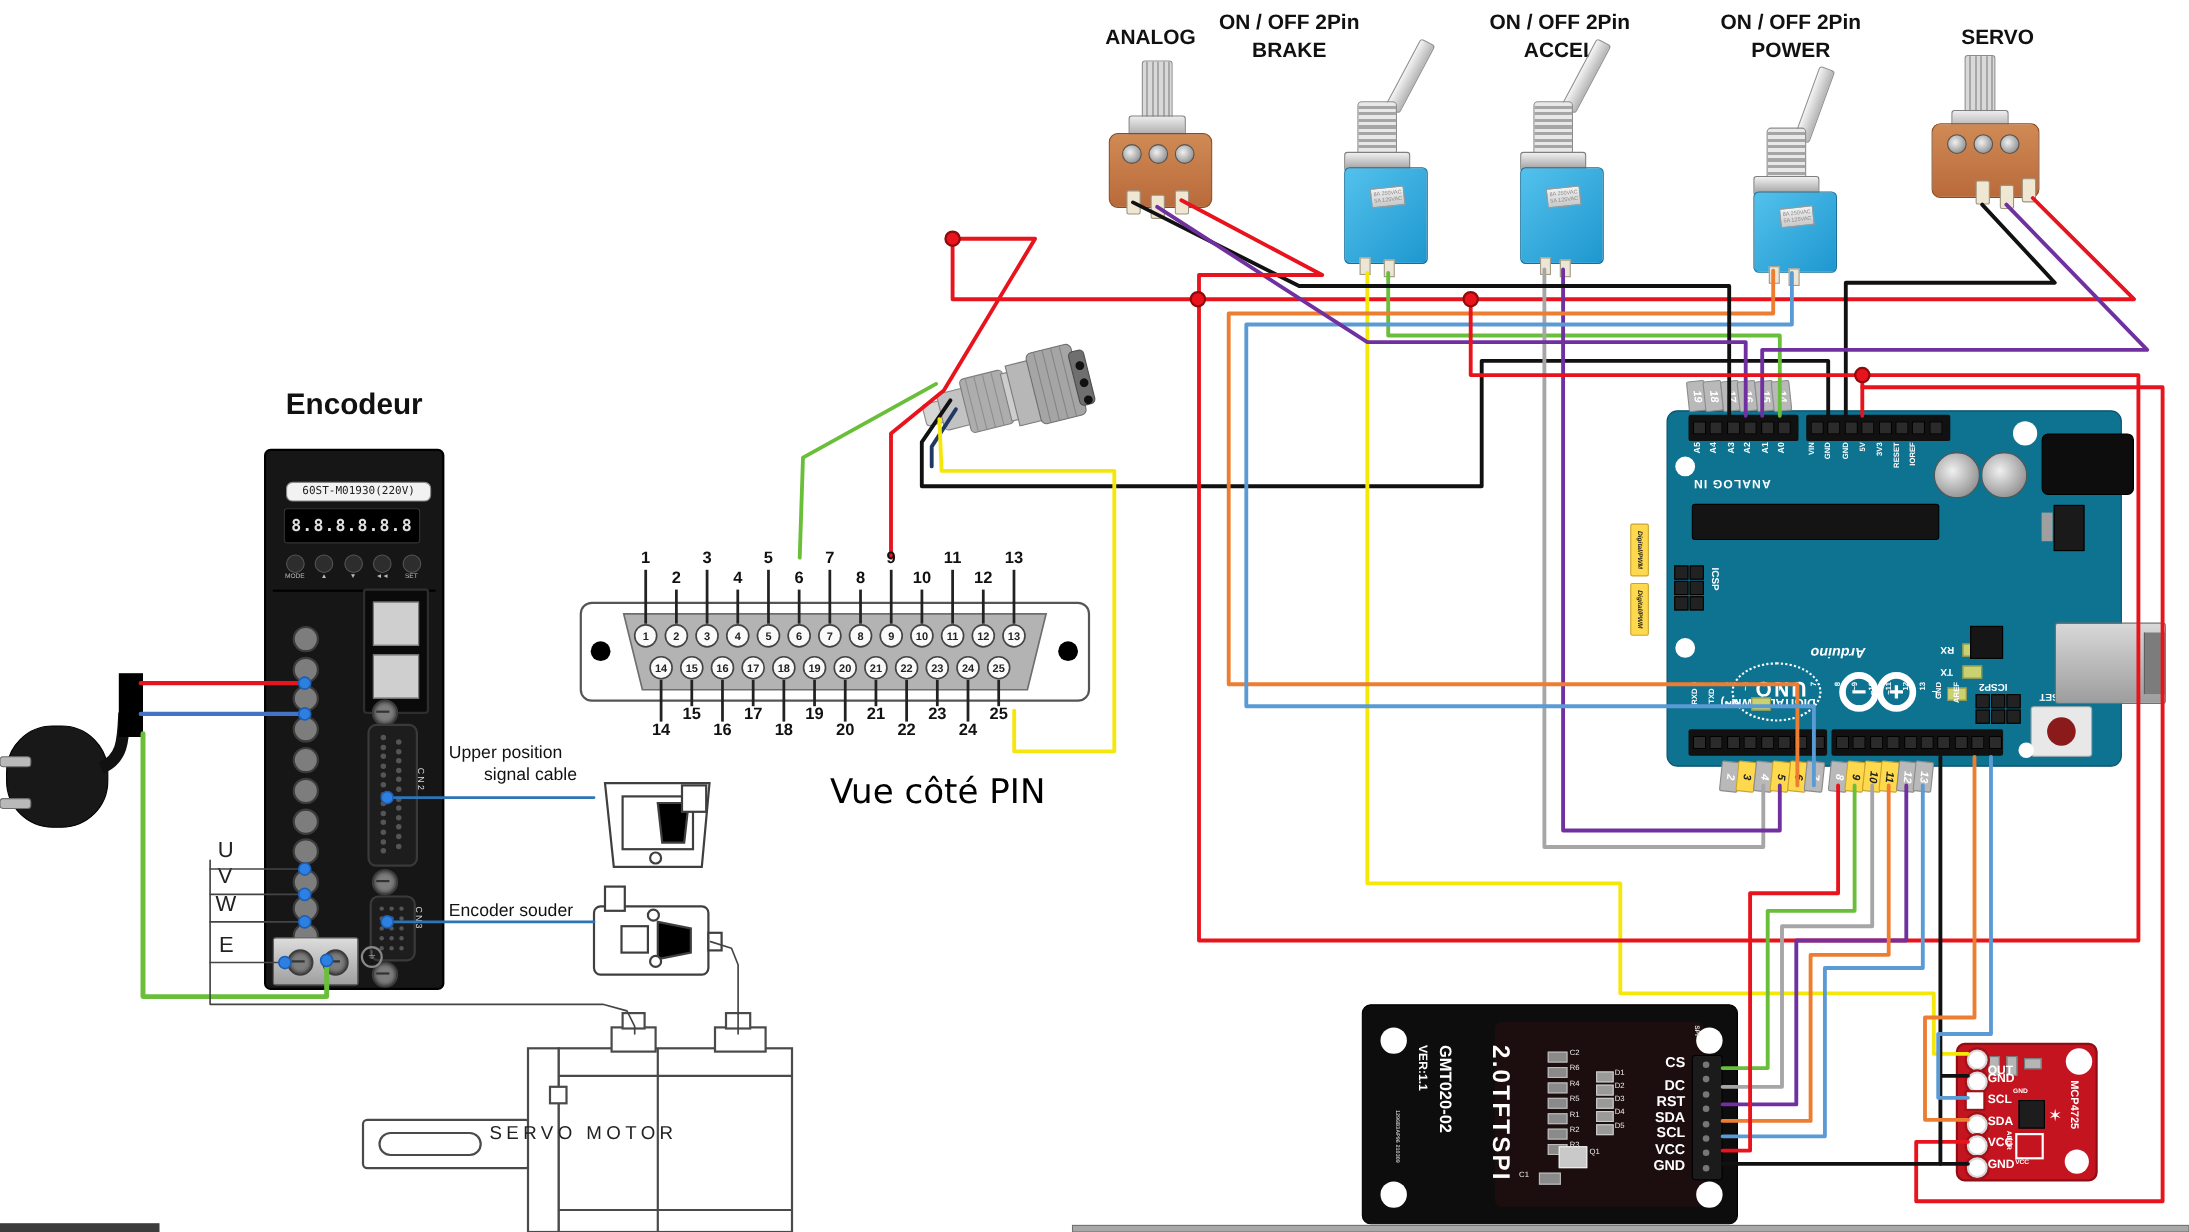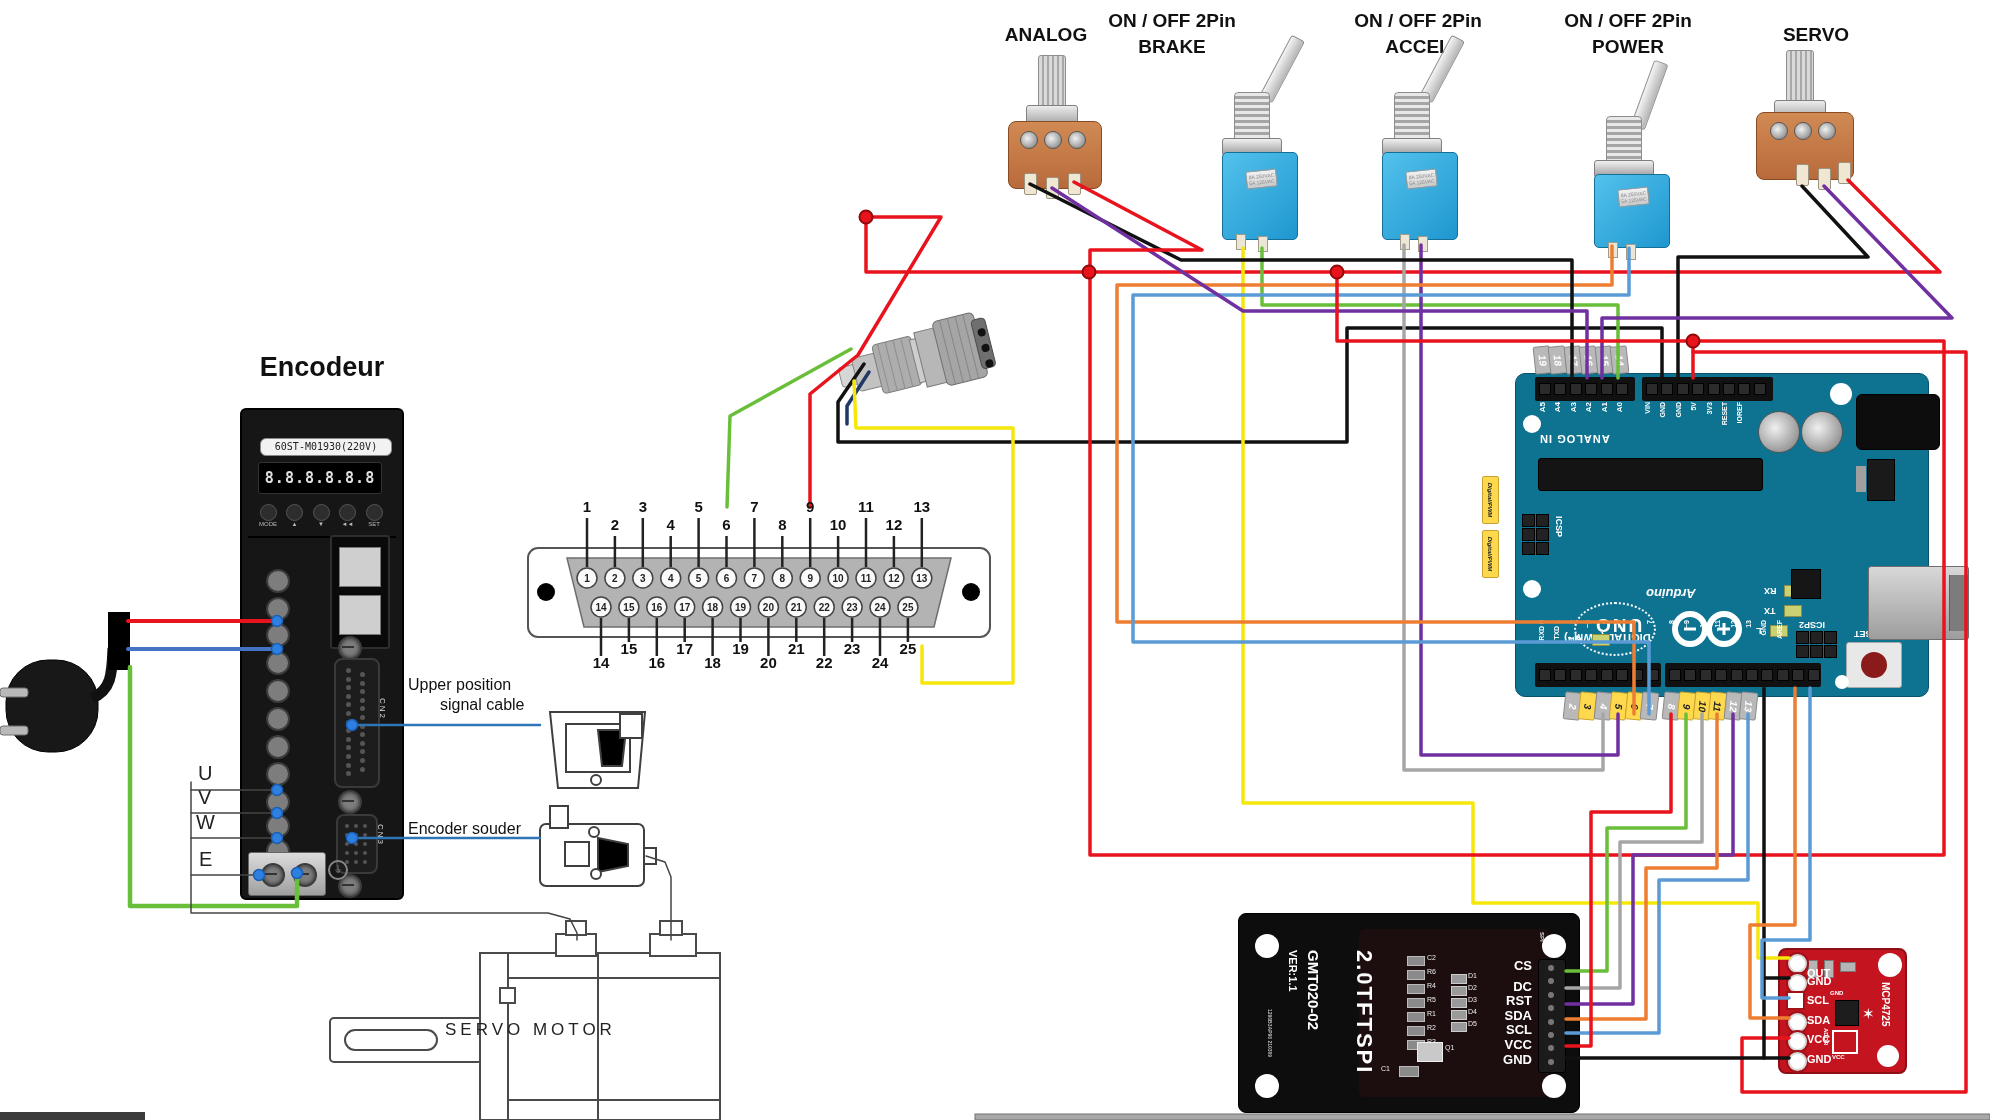--- a/index.html
+++ b/index.html
@@ -149,20 +149,21 @@
 
   <div class="abs lbl" style="left:966px;top:24px;width:160px;">ANALOG</div>
   <div class="abs lbl" style="left:1092px;top:10px;width:160px;">ON / OFF 2Pin</div>
   <div class="abs lbl" style="left:1092px;top:36px;width:160px;">BRAKE</div>
   <div class="abs lbl" style="left:1338px;top:10px;width:160px;">ON / OFF 2Pin</div>
   <div class="abs lbl" style="left:1338px;top:36px;width:160px;">ACCEL</div>
   <div class="abs lbl" style="left:1548px;top:10px;width:160px;">ON / OFF 2Pin</div>
   <div class="abs lbl" style="left:1548px;top:36px;width:160px;">POWER</div>
   <div class="abs lbl" style="left:1736px;top:24px;width:160px;">SERVO</div>
   <div class="abs lbl big" style="left:242px;top:352px;width:160px;">Encodeur</div>
+  <div class="abs vue" style="left:660px;top:702px;width:385px;">Vue côté PIN</div>
   <div class="abs callout" style="left:408px;top:676px;">Upper position</div>
   <div class="abs callout" style="left:408px;top:696px;margin-left:32px;">signal cable</div>
   <div class="abs callout" style="left:408px;top:820px;">Encoder souder</div>
   <div class="abs uvwe" style="left:198px;top:762px;">U</div>
   <div class="abs uvwe" style="left:198px;top:786px;">V</div>
   <div class="abs uvwe" style="left:196px;top:811px;">W</div>
   <div class="abs uvwe" style="left:199px;top:848px;">E</div>
   <div class="abs" style="left:445px;top:1020px;font-size:17px;letter-spacing:4px;color:#222;">SERVO  MOTOR</div>
 
   <div class="comp drv" style="left:240px;top:408px;width:160px;height:488px;z-index:4;">

